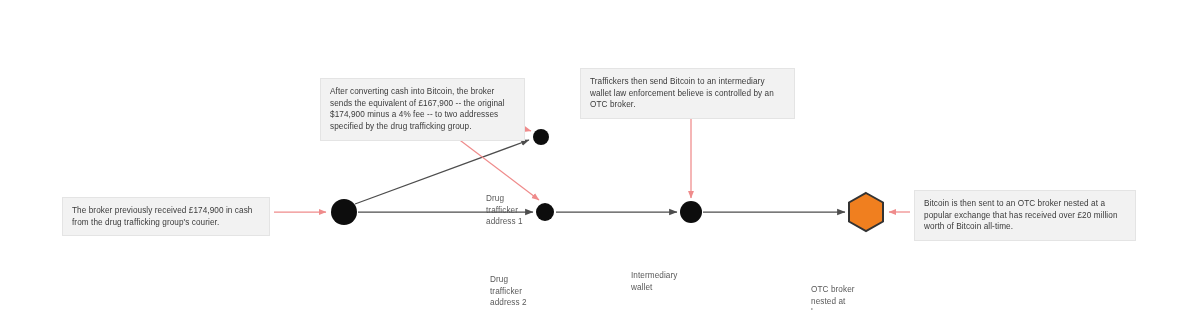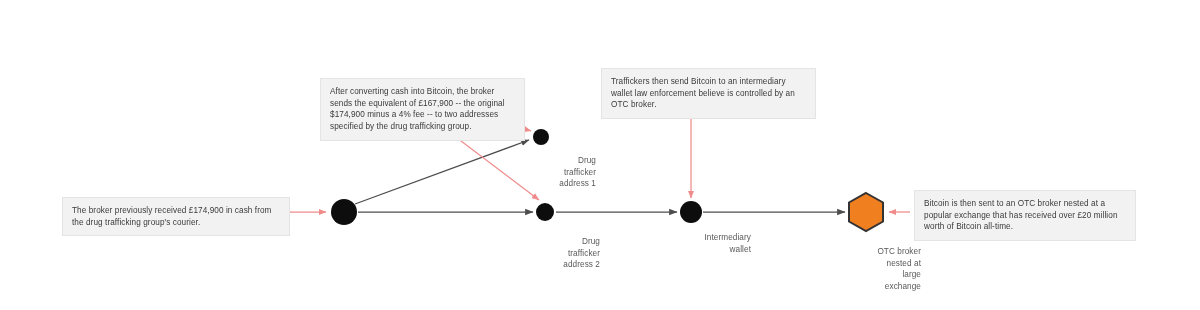--- a/index.html
+++ b/index.html
@@ -18,35 +18,36 @@
     border:1px solid #e4e4e4;
     color:#3a3a3a;
     font-size:8.2px;
     line-height:1.42;
     padding:7px 9px 7px 9px;
     box-sizing:border-box;
     letter-spacing:.01em;
   }
   .note p{margin:0;}
 
-  #note-cash   {left:62px;  top:197px; width:228px;}
+  #note-cash   {left:62px;  top:197px; width:208px;}
   #note-convert{left:320px; top:58px;  width:205px;margin-top:20px;}
-  #note-traffic{left:580px; top:68px;  width:215px;margin-left:21px;}
+  #note-traffic{left:580px; top:68px;  width:215px;}
   #note-otc    {left:914px; top:190px; width:222px;}
 
   
   .node-label{
     position:absolute;
     color:#595959;
     font-size:8.2px;
     line-height:1.42;
-    text-align:right;
+    text-align:left;
     white-space:pre-line;
     transform:translateX(-50%);
     letter-spacing:.01em;
+    margin-top:38px;
   }
   #label-broker  {left:344px; top:236px; width:120px;}
   #label-addr1   {left:541px; top:155px; width:110px;}
   #label-addr2   {left:545px; top:236px; width:110px;}
   #label-wallet  {left:691px; top:232px; width:120px;}
   #label-otc     {left:866px; top:246px; width:110px;}
 </style>
 </head>
 <body>
 

